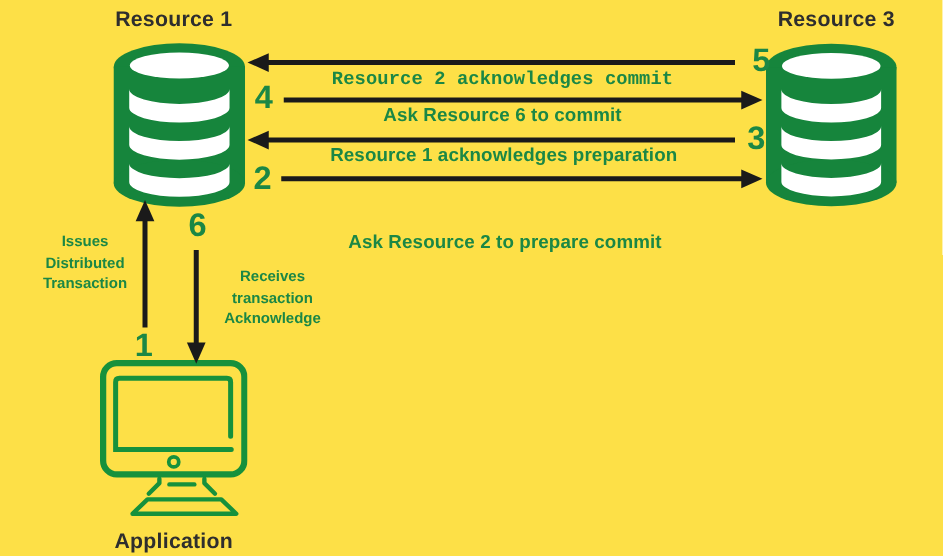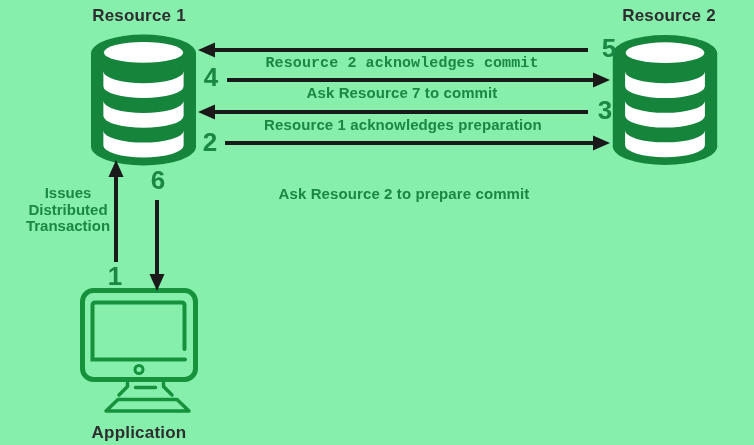--- a/index.html
+++ b/index.html
@@ -1,35 +1,35 @@
 <!DOCTYPE html>
 <html><head>
 <meta charset="utf-8">
 <style>
   html,body{margin:0;padding:0;background:#fff;}
   .canvas{
-    position:relative;width:754px;height:445px;background:#86efac;
+    position:relative;width:754px;height:445px;background:#fde047;
     font-family:"Liberation Sans",sans-serif;overflow:hidden;
   }
   .abs{position:absolute;}
   .cx{transform:translateX(-50%);}
   .node-title{
     font-size:17px;font-weight:bold;color:#2e2e2e;letter-spacing:.2px;
     white-space:nowrap;text-align:center;
   }
   .msg-label{
     font-size:15px;font-weight:bold;color:#1b8745;letter-spacing:.1px;
     white-space:nowrap;text-align:center;
   }
   .step-num{
     font-size:26px;font-weight:bold;color:#1b8745;line-height:1;
     text-align:center;white-space:nowrap;
   }
   .flow-label{
-    font-size:15px;font-weight:bold;color:#1b8745;line-height:16.5px;
+    font-size:12px;font-weight:bold;color:#1b8745;line-height:16.5px;
     text-align:center;white-space:pre-line;
   }
   svg{display:block;}
   .arrows{position:absolute;left:0;top:0;pointer-events:none;}
   .arrows line{stroke:#1a1a1a;stroke-width:4;}
   .arrows polygon{fill:#1a1a1a;}
   .db-green{fill:#16853c;}
   .db-white{fill:#ffffff;}
   .mon{stroke:#16913c;fill:none;}
 </style>
@@ -42,21 +42,21 @@
   <svg class="abs" style="left:90px;top:33px;" width="107" height="134" viewBox="0 0 108 134">
     <ellipse class="db-green" cx="54" cy="20" rx="53" ry="19"></ellipse>
     <rect class="db-green" x="1" y="20" width="106" height="94"></rect>
     <ellipse class="db-green" cx="54" cy="114" rx="53" ry="19"></ellipse>
     <ellipse class="db-white" cx="54" cy="19" rx="40" ry="10.5"></ellipse>
     <path class="db-white" d="M 13.5 38 A 40.5 12 0 0 0 94.5 38 L 94.5 53 A 40.5 12 0 0 1 13.5 53 Z"></path>
     <path class="db-white" d="M 13.5 68 A 40.5 12 0 0 0 94.5 68 L 94.5 83 A 40.5 12 0 0 1 13.5 83 Z"></path>
     <path class="db-white" d="M 13.5 98 A 40.5 12 0 0 0 94.5 98 L 94.5 113 A 40.5 12 0 0 1 13.5 113 Z"></path>
   </svg>
 
-  <div class="abs cx node-title" style="left:669px;top:6px;">Resource 2</div>
+  <div class="abs cx node-title" style="left:669px;top:6px;">Resource 3</div>
   <svg class="abs" style="left:611px;top:34px;" width="108" height="132" viewBox="0 0 108 134">
     <ellipse class="db-green" cx="54" cy="20" rx="53" ry="19"></ellipse>
     <rect class="db-green" x="1" y="20" width="106" height="94"></rect>
     <ellipse class="db-green" cx="54" cy="114" rx="53" ry="19"></ellipse>
     <ellipse class="db-white" cx="54" cy="19" rx="40" ry="10.5"></ellipse>
     <path class="db-white" d="M 13.5 38 A 40.5 12 0 0 0 94.5 38 L 94.5 53 A 40.5 12 0 0 1 13.5 53 Z"></path>
     <path class="db-white" d="M 13.5 68 A 40.5 12 0 0 0 94.5 68 L 94.5 83 A 40.5 12 0 0 1 13.5 83 Z"></path>
     <path class="db-white" d="M 13.5 98 A 40.5 12 0 0 0 94.5 98 L 94.5 113 A 40.5 12 0 0 1 13.5 113 Z"></path>
   </svg>
 
@@ -70,29 +70,32 @@
     <path class="mon" d="M 26 123 L 38 111.5 L 97 111.5 L 109 123 Z" stroke-width="3.5" stroke-linejoin="round"></path>
   </svg>
   <div class="abs cx node-title" style="left:139px;top:423px;">Application</div>
 
   <div class="abs cx step-num" style="left:609px;top:35px;">5</div>
   <div class="abs cx step-num" style="left:211px;top:64px;">4</div>
   <div class="abs cx step-num" style="left:605px;top:97px;">3</div>
   <div class="abs cx step-num" style="left:210px;top:129px;">2</div>
 
   <div class="abs cx msg-label" style="left:402px;top:55px;font-family:Liberation Mono, monospace;">Resource 2 acknowledges commit</div>
-  <div class="abs cx msg-label" style="left:402px;top:84px;">Ask Resource 7 to commit</div>
+  <div class="abs cx msg-label" style="left:402px;top:84px;">Ask Resource 6 to commit</div>
   <div class="abs cx msg-label" style="left:403px;top:116px;">Resource 1 acknowledges preparation</div>
   <div class="abs cx msg-label" style="left:404px;top:147px;margin-top:38px;">Ask Resource 2 to prepare commit</div>
 
   <div class="abs cx step-num" style="left:115px;top:263px;">1</div>
   <div class="abs cx flow-label" style="left:68px;top:185px;">Issues
 Distributed
 Transaction</div>
   <div class="abs cx step-num" style="left:158px;top:167px;">6</div>
+  <div class="abs cx flow-label" style="left:218px;top:213px;">Receives
+transaction
+Acknowledge</div>
 
   <svg class="arrows" width="754" height="445" viewBox="0 0 754 445">
     <g>
       <line x1="213" y1="50" x2="588" y2="50"></line>
       <polygon points="198,50 215,42.5 215,57.5"></polygon>
     </g>
     <g>
       <line x1="227" y1="80" x2="596" y2="80"></line>
       <polygon points="610,80 593,72.5 593,87.5"></polygon>
     </g>

